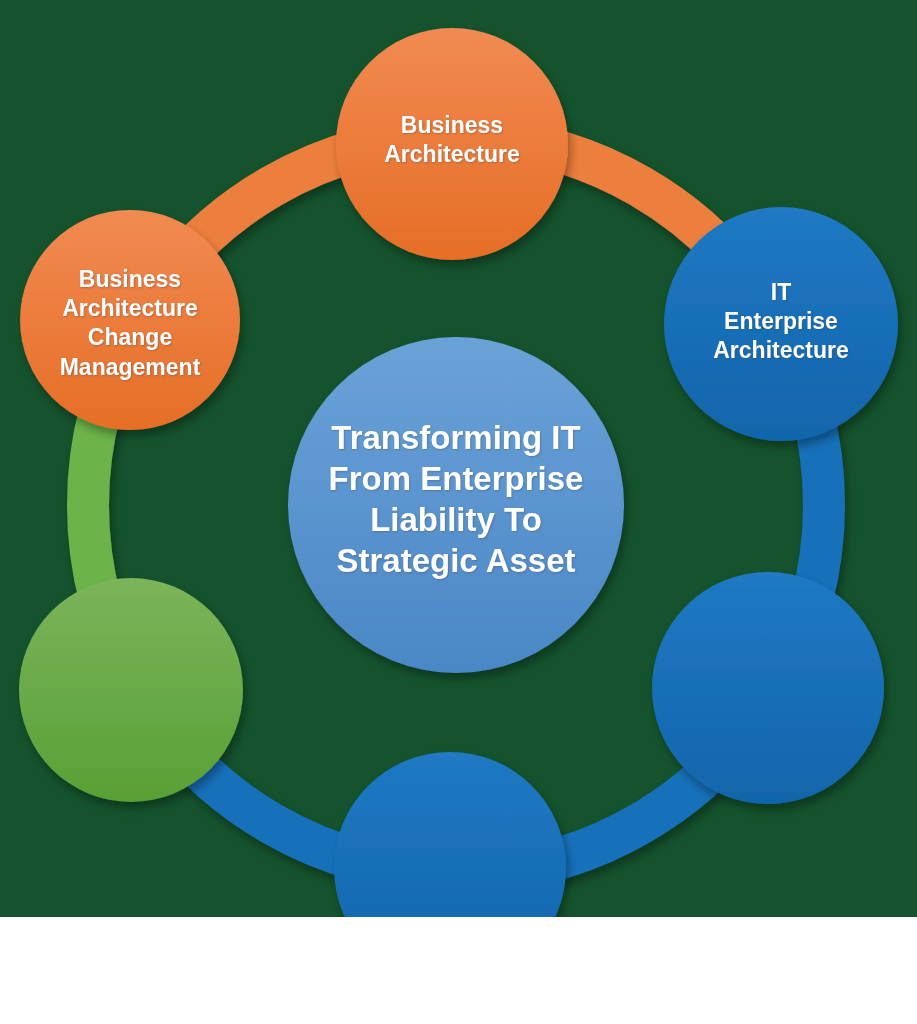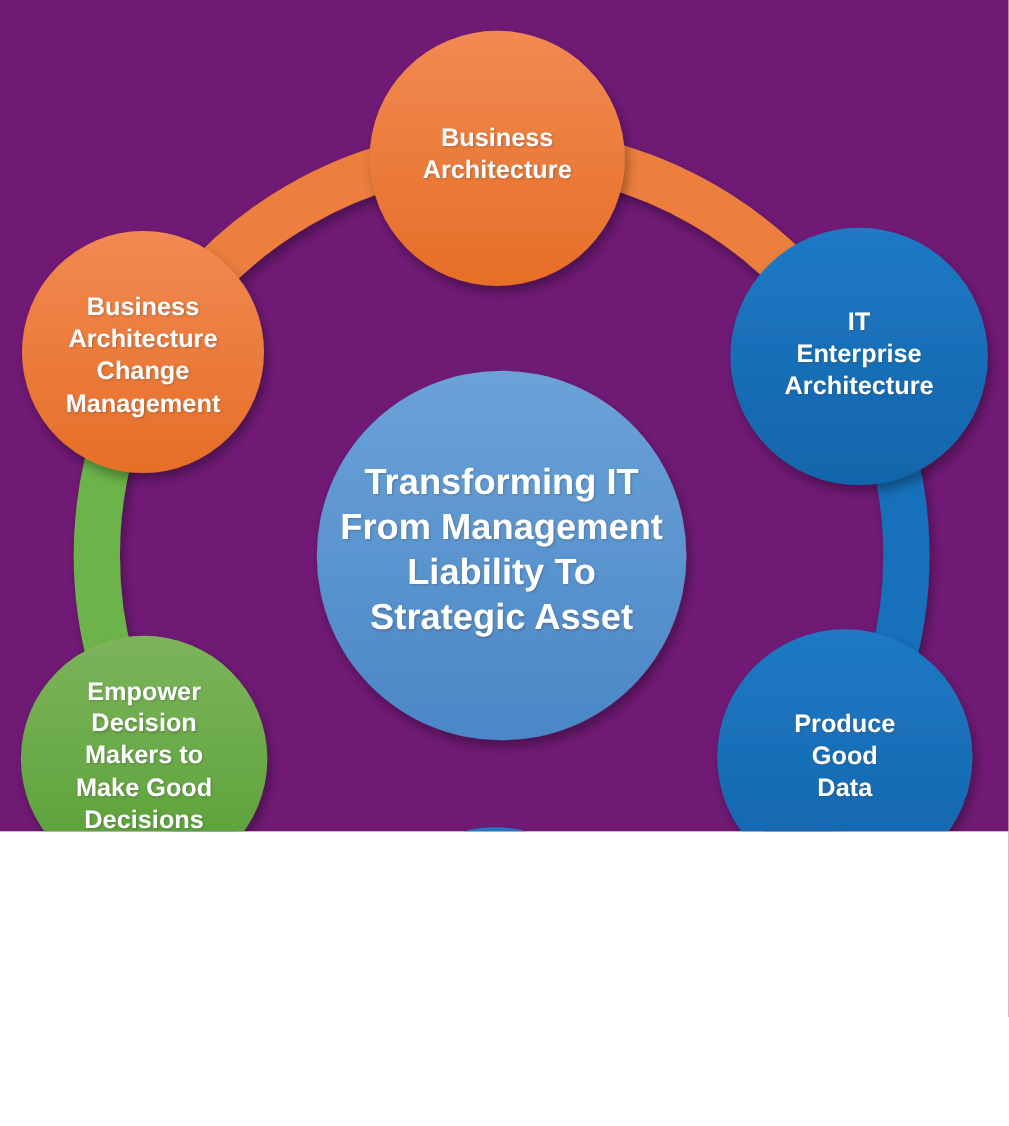--- a/index.html
+++ b/index.html
@@ -4,22 +4,22 @@
 <style>
   html, body {
     margin: 0;
     padding: 0;
     background: #ffffff;
     font-family: "Liberation Sans", sans-serif;
   }
   .stage {
     position: relative;
     width: 917px;
-    height: 756px;
-    background: #701a75;
+    height: 917px;
+    background: #14532d;
     overflow: hidden;
   }
   .stage svg {
     position: absolute;
     left: 0;
     top: 0;
   }
   .label {
     position: absolute;
     transform: translate(-50%, -50%);
@@ -85,33 +85,26 @@
 
     <circle cx="456" cy="505" r="168" fill="url(#gradCenter)" filter="url(#ds)"></circle>
   </svg>
 
   <div class="label node-label" style="left:452px; top:140px;">Business
 Architecture</div>
 
   <div class="label node-label" style="left:781px; top:322px;text-align:center;">IT Enterprise
 Architecture</div>
 
-  <div class="label node-label" style="left:768px; top:687px;">Produce Good
-Data</div>
 
 
-  <div class="label node-label" style="left:131px; top:687px;">Empower
-Decision
-Makers to
-Make Good
-Decisions</div>
 
   <div class="label node-label" style="left:130px; top:323px;">Business
 Architecture
 Change
 Management</div>
 
   <div class="label center-label" style="left:456px; top:500px;">Transforming IT
-From Management
+From Enterprise
 Liability To
 Strategic Asset</div>
 
 </div>
 
 </body></html>

